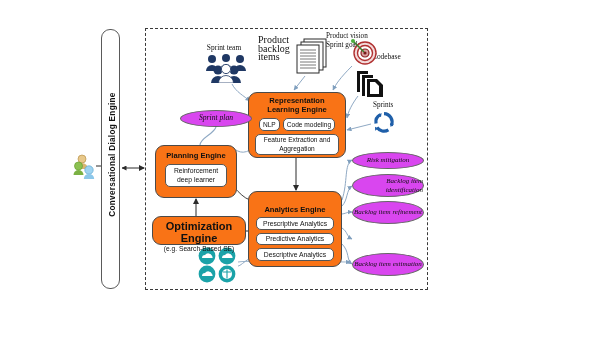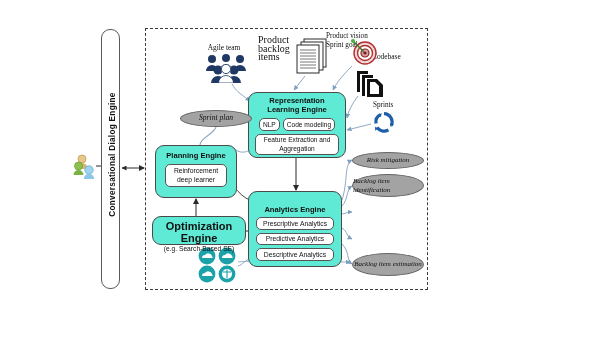--- a/index.html
+++ b/index.html
@@ -16,21 +16,21 @@
   .cde-bar{position:absolute;left:101px;top:29px;width:19px;height:260px;
            border:1.1px solid #5a5a5a;border-radius:9px;background:#fff;
            box-sizing:border-box;}
   .cde-label{position:absolute;left:-111px;top:120px;width:242px;
              transform:rotate(-90deg);text-align:center;
              font-size:8.2px;font-weight:bold;letter-spacing:.3px;
              color:#141414;white-space:nowrap;}
 
   
   .engine{position:absolute;border:1.3px solid #4a4a4a;border-radius:9px;
-          background:#5eead4;box-sizing:border-box;}
+          background:#f97316;box-sizing:border-box;}
   .engine-title{text-align:center;font-weight:bold;color:#111;}
   .subbox{border:1px solid #555;border-radius:5px;background:#fff;
           text-align:center;color:#111;box-sizing:border-box;}
 
   #rle{left:248px;top:92px;width:98px;height:66px;}
   #rle .engine-title{font-size:7.6px;line-height:8.8px;margin-top:4px;}
   #rle .row{display:flex;gap:3px;justify-content:center;margin-top:3.5px;
             padding:0 4px;}
   #rle .subbox{font-size:6.6px;line-height:9px;padding:1px 3px;}
   #rle .wide{margin:3px 6px 0;font-size:6.6px;line-height:8.4px;padding:1px 2px;}
@@ -42,22 +42,22 @@
   #anal{left:248px;top:191px;width:94px;height:76px;}
   #anal .engine-title{font-size:7.6px;margin-top:13px;}
   #anal .subbox{margin:3.2px 7px 0;font-size:6.8px;line-height:9.4px;padding:0.5px 2px;}
 
   #opt{left:152px;top:216px;width:94px;height:29px;}
   #opt .engine-title{font-size:11px;margin-top:3px;}
   #opt .sub-text{text-align:center;font-size:6.7px;margin-top:1px;color:#111;}
 
   
   .ellipse{position:absolute;border:1px solid #666;border-radius:50%;
-           background:#a3a3a3;display:flex;align-items:center;justify-content:center;
-           text-align:left;font-style:italic;font-family:"Liberation Serif",serif;
+           background:#d946ef;display:flex;align-items:center;justify-content:center;
+           text-align:right;font-style:italic;font-family:"Liberation Serif",serif;
            color:#111;box-sizing:border-box;line-height:8.6px;}
   #e-sprintplan{left:180px;top:110px;width:72px;height:17px;font-size:7.6px;}
   #e-riskmit{left:352px;top:152px;width:72px;height:17px;font-size:7px;}
   #e-backident{left:352px;top:174px;width:72px;height:23px;font-size:7px;}
   #e-backref{left:352px;top:201px;width:72px;height:23px;font-size:7px;}
   #e-riskpred{left:352px;top:231px;width:72px;height:17px;font-size:7px;}
   #e-backest{left:352px;top:253px;width:72px;height:23px;font-size:7px;}
 
   
   .art-label{position:absolute;font-family:"Liberation Serif",serif;
@@ -141,21 +141,21 @@
     <circle cx="6.5" cy="14" r="4" fill="#8cc152" stroke="#6aa02e" stroke-width="0.7"></circle>
     <path d="M1.5,23 a5,5 0 0 1 10,0 z" fill="#7bb143"></path>
     <circle cx="17" cy="18" r="4.2" fill="#9fd3f0" stroke="#5fa8d0" stroke-width="0.7"></circle>
     <path d="M11.8,27 a5.2,5.2 0 0 1 10.4,0 z" fill="#8cc7ea"></path>
   </svg>
 
   <div class="cde-bar">
     <div class="cde-label">Conversational Dialog Engine</div>
   </div>
 
-  <div class="art-label" id="lbl-agile">Agile  team</div>
+  <div class="art-label" id="lbl-agile">Sprint  team</div>
   <div class="art-label" id="lbl-backlog">Product backlog items</div>
   <div class="art-label" id="lbl-vision">Product vision Sprint goals</div>
   <div class="art-label" id="lbl-codebase">Codebase</div>
   <div class="art-label" id="lbl-sprints">Sprints</div>
 
   <svg class="icon" id="ic-agile" viewBox="0 0 44 30">
     <g fill="#1f3864">
       <circle cx="8" cy="6" r="4"></circle>
         <path d="M2,18 a6,6 0 0 1 12,0 z"></path>
       <circle cx="22" cy="5" r="4"></circle>
@@ -253,15 +253,16 @@
   </div>
 
   <div class="engine" id="opt">
     <div class="engine-title">Optimization Engine</div>
     <div class="sub-text">(e.g. Search-Based SE)</div>
   </div>
 
   <div class="ellipse" id="e-sprintplan">Sprint plan</div>
   <div class="ellipse" id="e-riskmit">Risk mitigation</div>
   <div class="ellipse" id="e-backident">Backlog item identification</div>
+  <div class="ellipse" id="e-backref">Backlog item refinement</div>
   <div class="ellipse" id="e-backest">Backlog item estimation</div>
 
 </div>
 
 </body></html>

